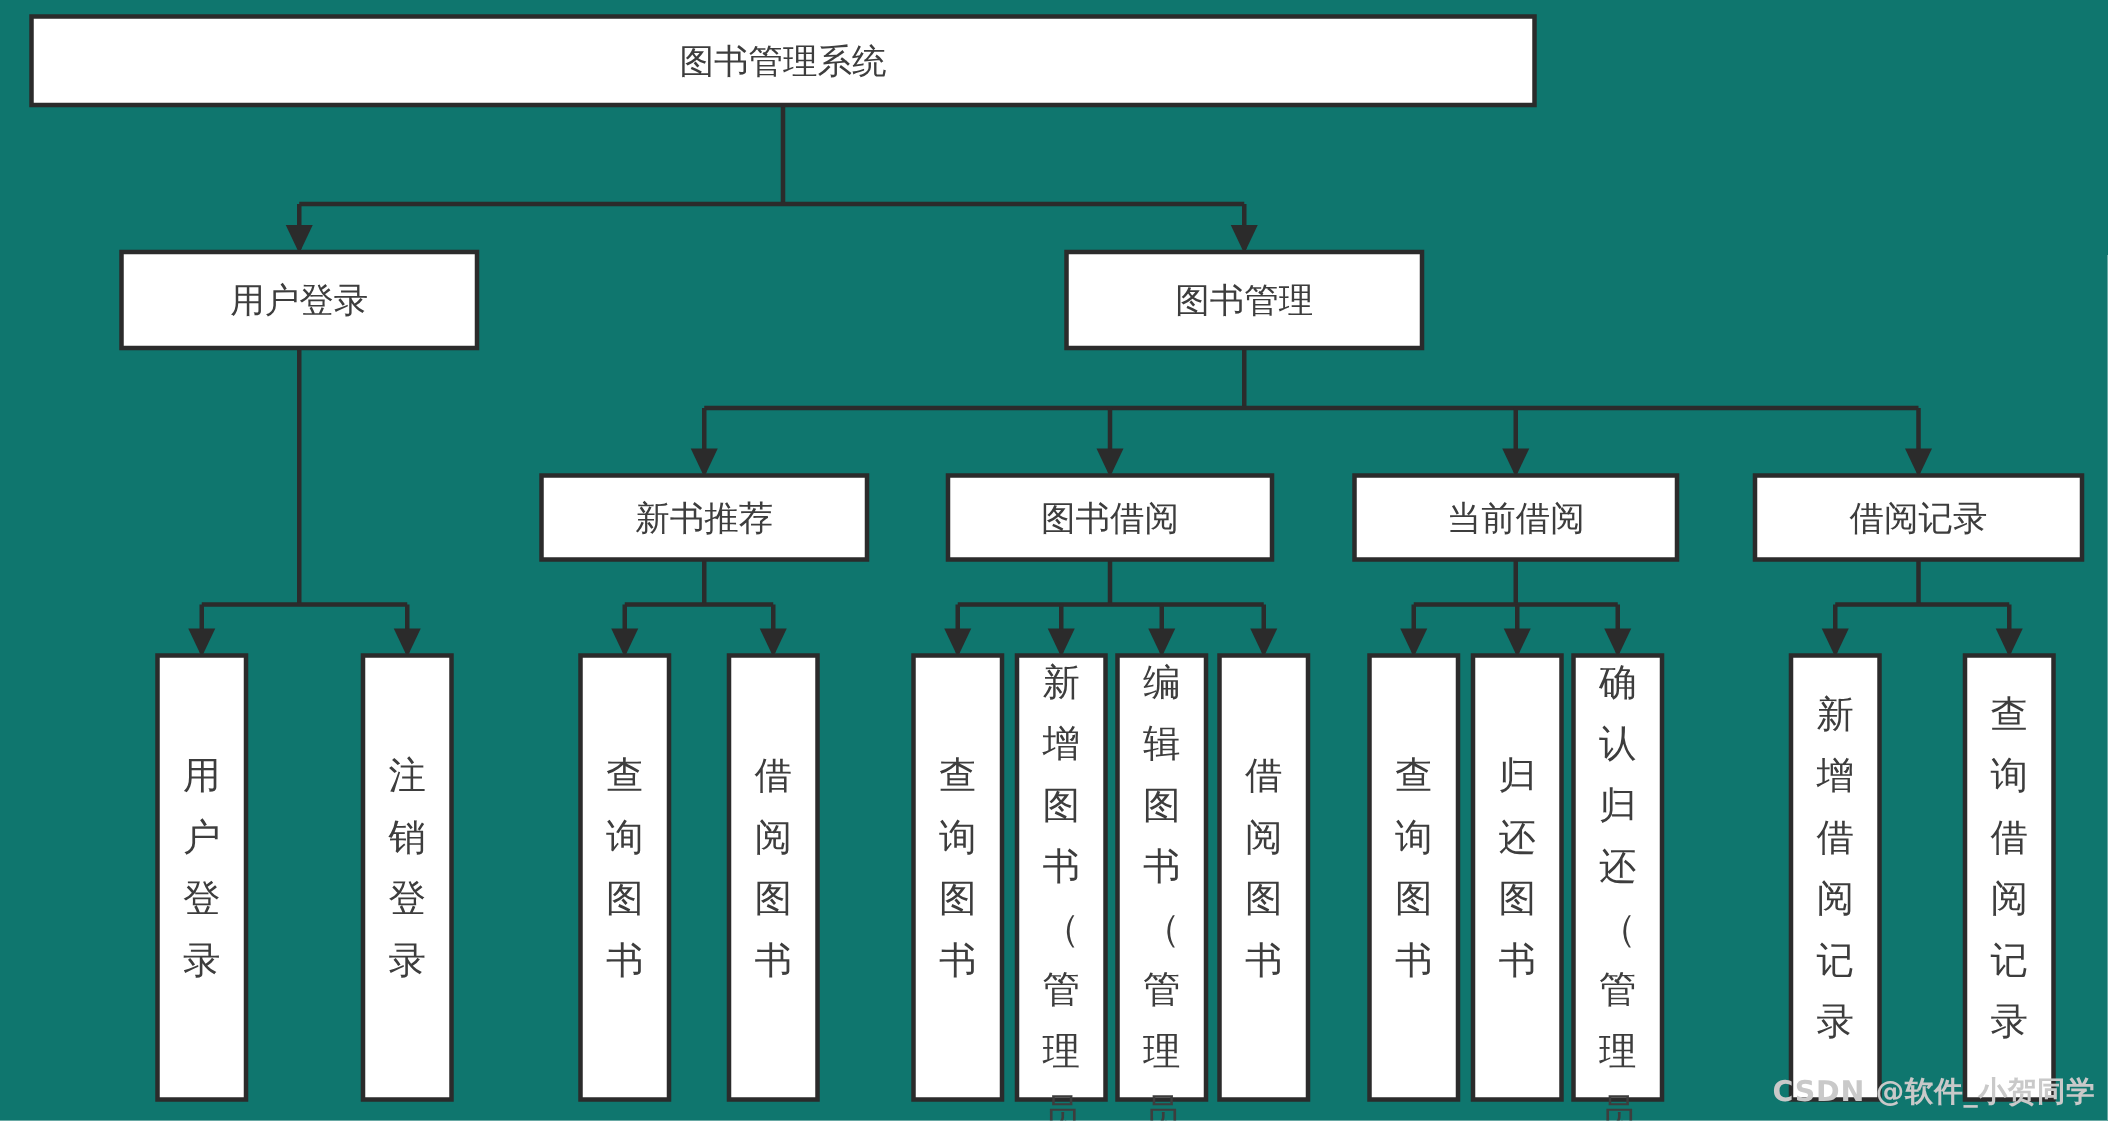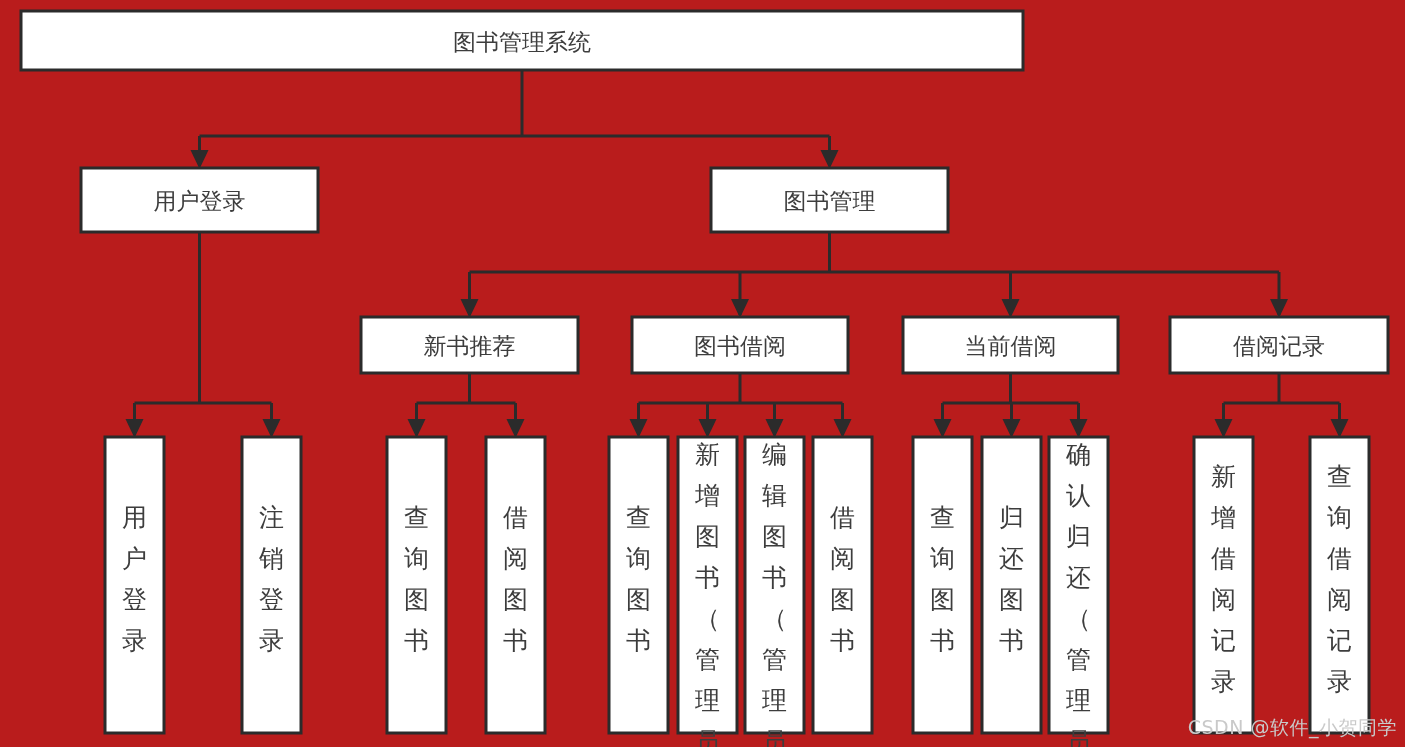--- a/index.html
+++ b/index.html
@@ -1,20 +1,20 @@
 <!DOCTYPE html>
 <html><head>
 <meta charset="utf-8">
 <style>
   html,body{margin:0;padding:0;background:#ffffff;}
   body{
     font-family:"DejaVu Sans","Liberation Sans",sans-serif;
     width:1405px;height:747px;overflow:hidden;
   }
-  #stage{position:relative;width:1405px;height:747px;background:#b91c1c;}
+  #stage{position:relative;width:1405px;height:747px;background:#0f766e;}
   svg#diagram{position:absolute;top:0;left:0;width:1405px;height:747px;display:block;}
 
   .node-box{fill:#ffffff;stroke:#2b2b2b;stroke-width:3;}
   .node-box.leaf{stroke-width:3;}
   .edge{fill:none;stroke:#2b2b2b;stroke-width:3;stroke-linecap:butt;}
   .arrow-head{fill:#2b2b2b;stroke:none;}
 
   .node-label{
     fill:#3d3d3d;
     font-family:"DejaVu Sans","Liberation Sans",sans-serif;
@@ -31,20 +31,21 @@
   .watermark{
     position:absolute;
     right:8px;
     bottom:6px;
     font-family:"DejaVu Sans","Liberation Sans",sans-serif;
     font-size:19px;
     color:#c9c9c9;
     letter-spacing:.5px;
     white-space:nowrap;
     pointer-events:none;
+    font-weight:bold;
   }
 </style>
 </head>
 <body>
 
 <div id="stage">
 
   <svg id="diagram" viewBox="0 0 1405 747">
     <g id="edges-layer">
         <path d="M 522 70 L 522 136" class="edge"></path>

